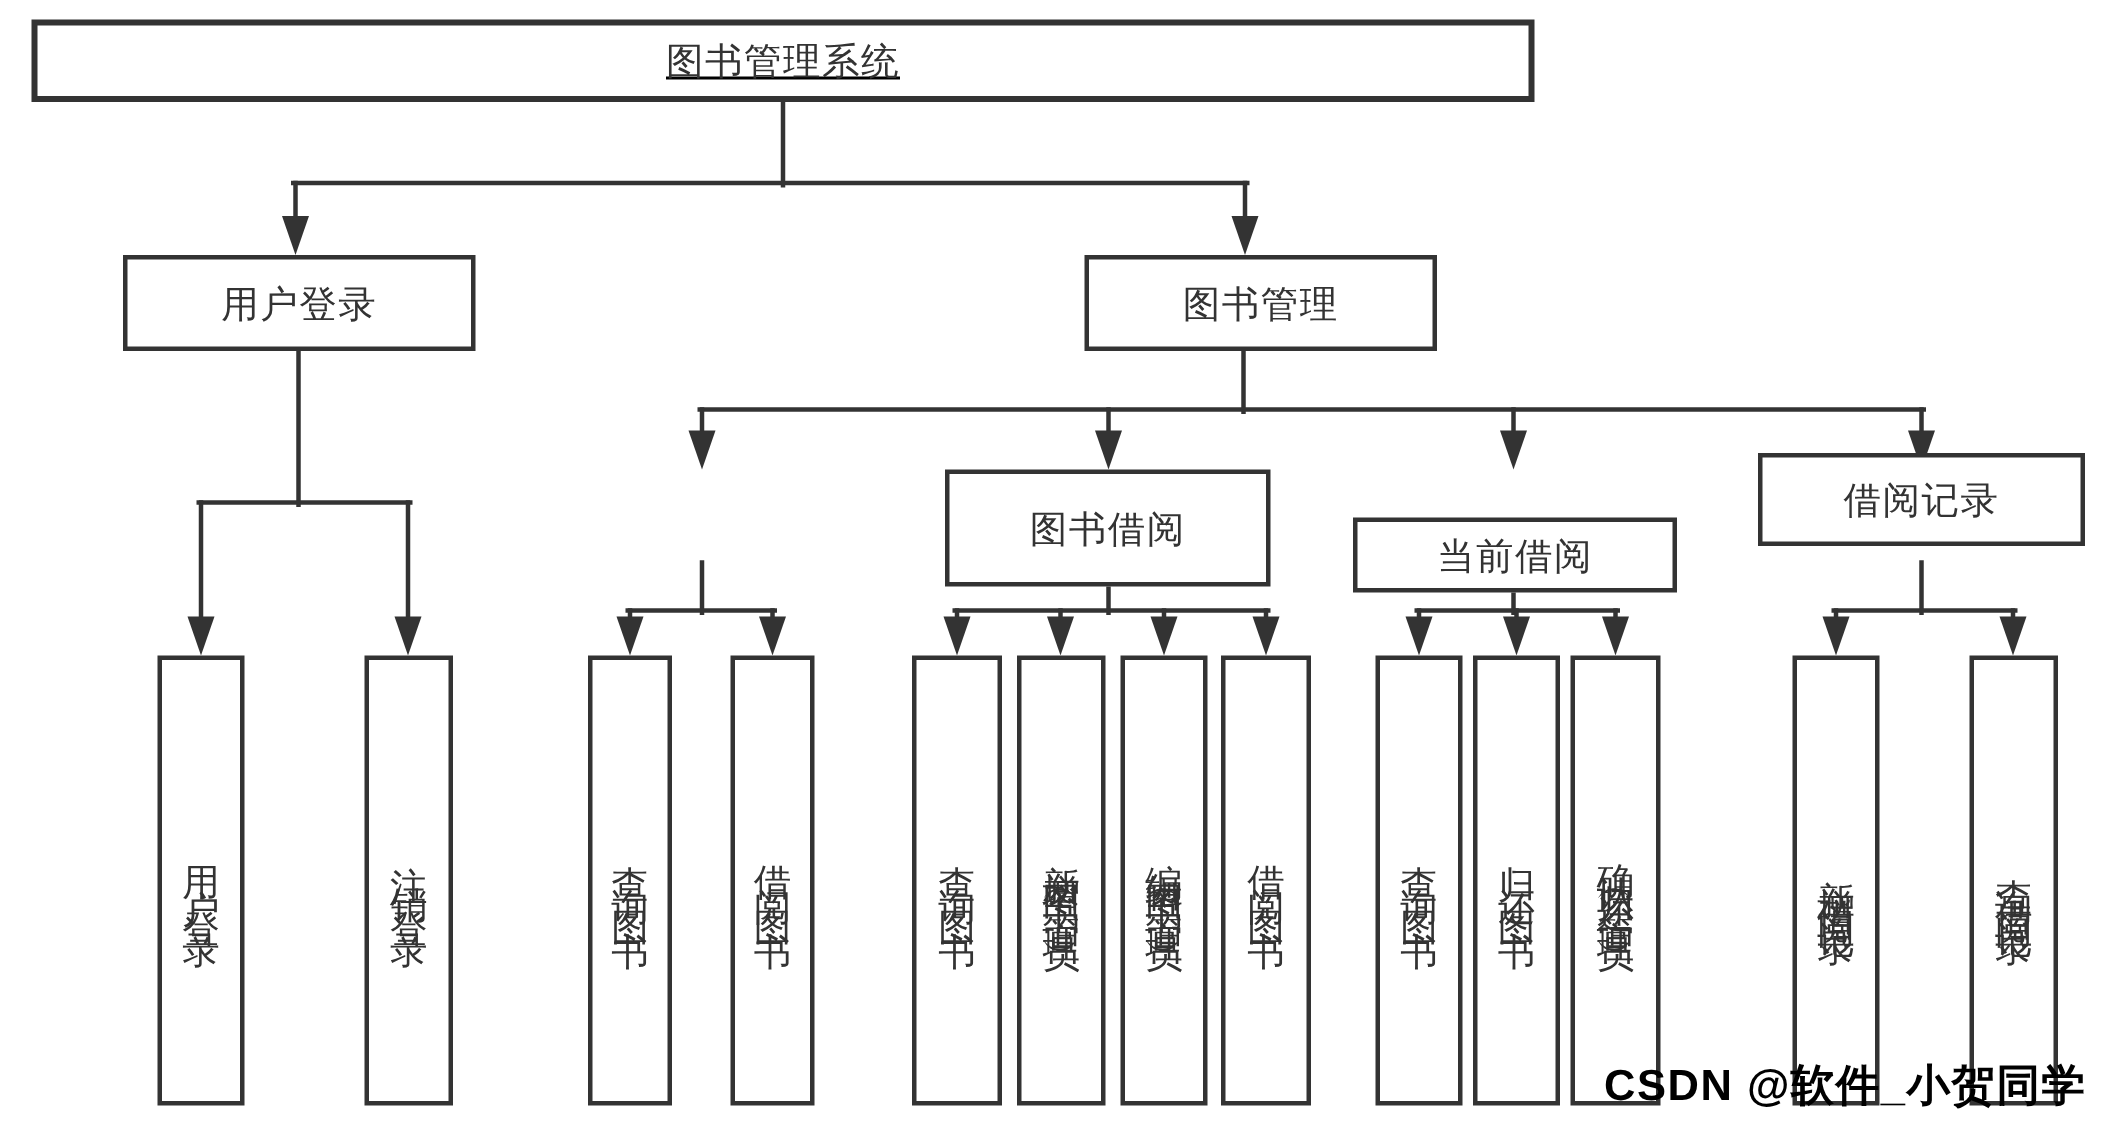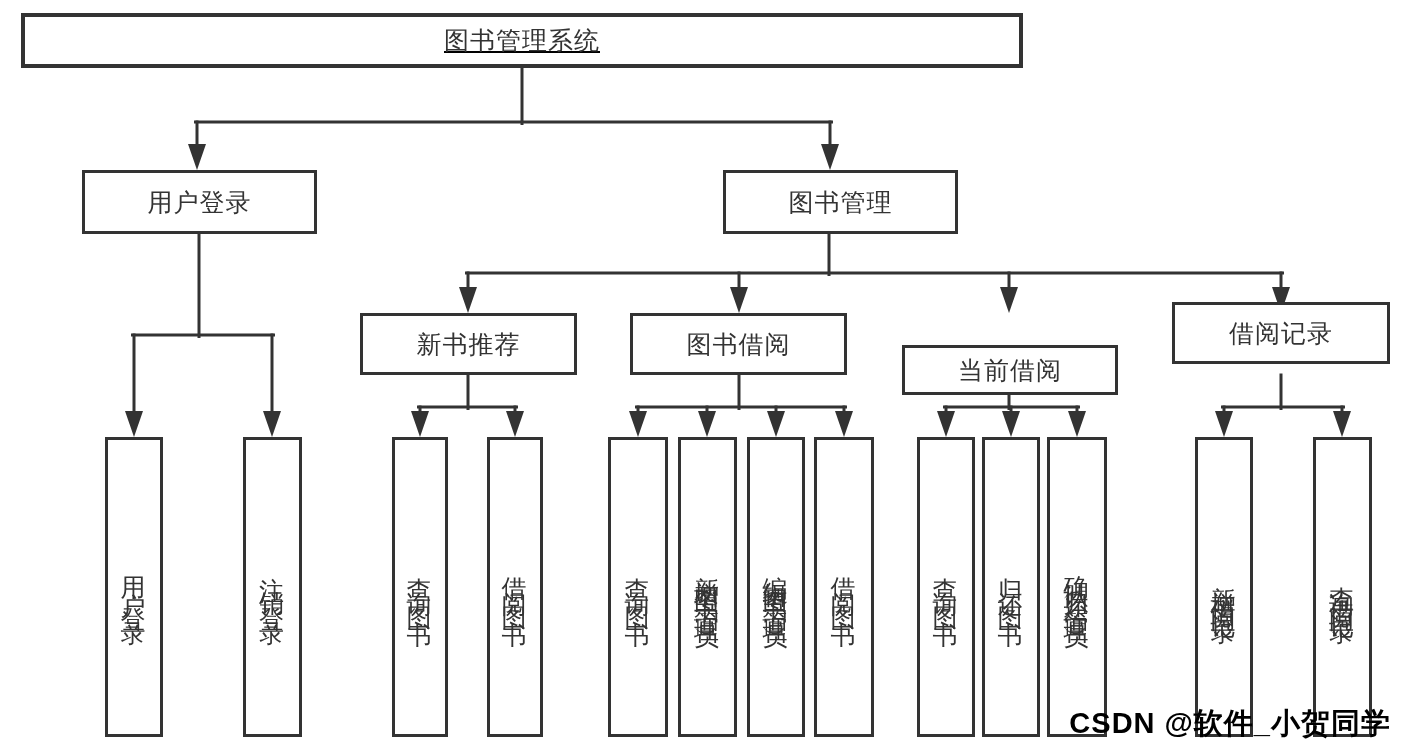--- a/index.html
+++ b/index.html
@@ -143,24 +143,21 @@
     <span class="hlabel">图书管理系统</span>
   </div>
 
   <div class="box" style="left:82px; top:170px; width:235px; height:64px;">
     <span class="hlabel">用户登录</span>
   </div>
   <div class="box" style="left:723px; top:170px; width:235px; height:64px;">
     <span class="hlabel">图书管理</span>
   </div>
 
-  <div class="box" style="left:360px; top:313px; width:217px; height:62px;">
-    <span class="hlabel">新书推荐</span>
-  </div>
-  <div class="box" style="left:630px; top:313px; width:217px; height:62px;">
+  <div class="box" style="left:630px; top:313px; width:217px; height:78px;">
     <span class="hlabel">图书借阅</span>
   </div>
   <div class="box" style="left:902px; top:313px; width:216px; height:50px;margin-top:32px;">
     <span class="hlabel">当前借阅</span>
   </div>
   <div class="box" style="left:1172px; top:302px; width:218px; height:62px;">
     <span class="hlabel">借阅记录</span>
   </div>
 
   <div class="box" style="left:105px; top:437px; width:58px; height:300px;">

